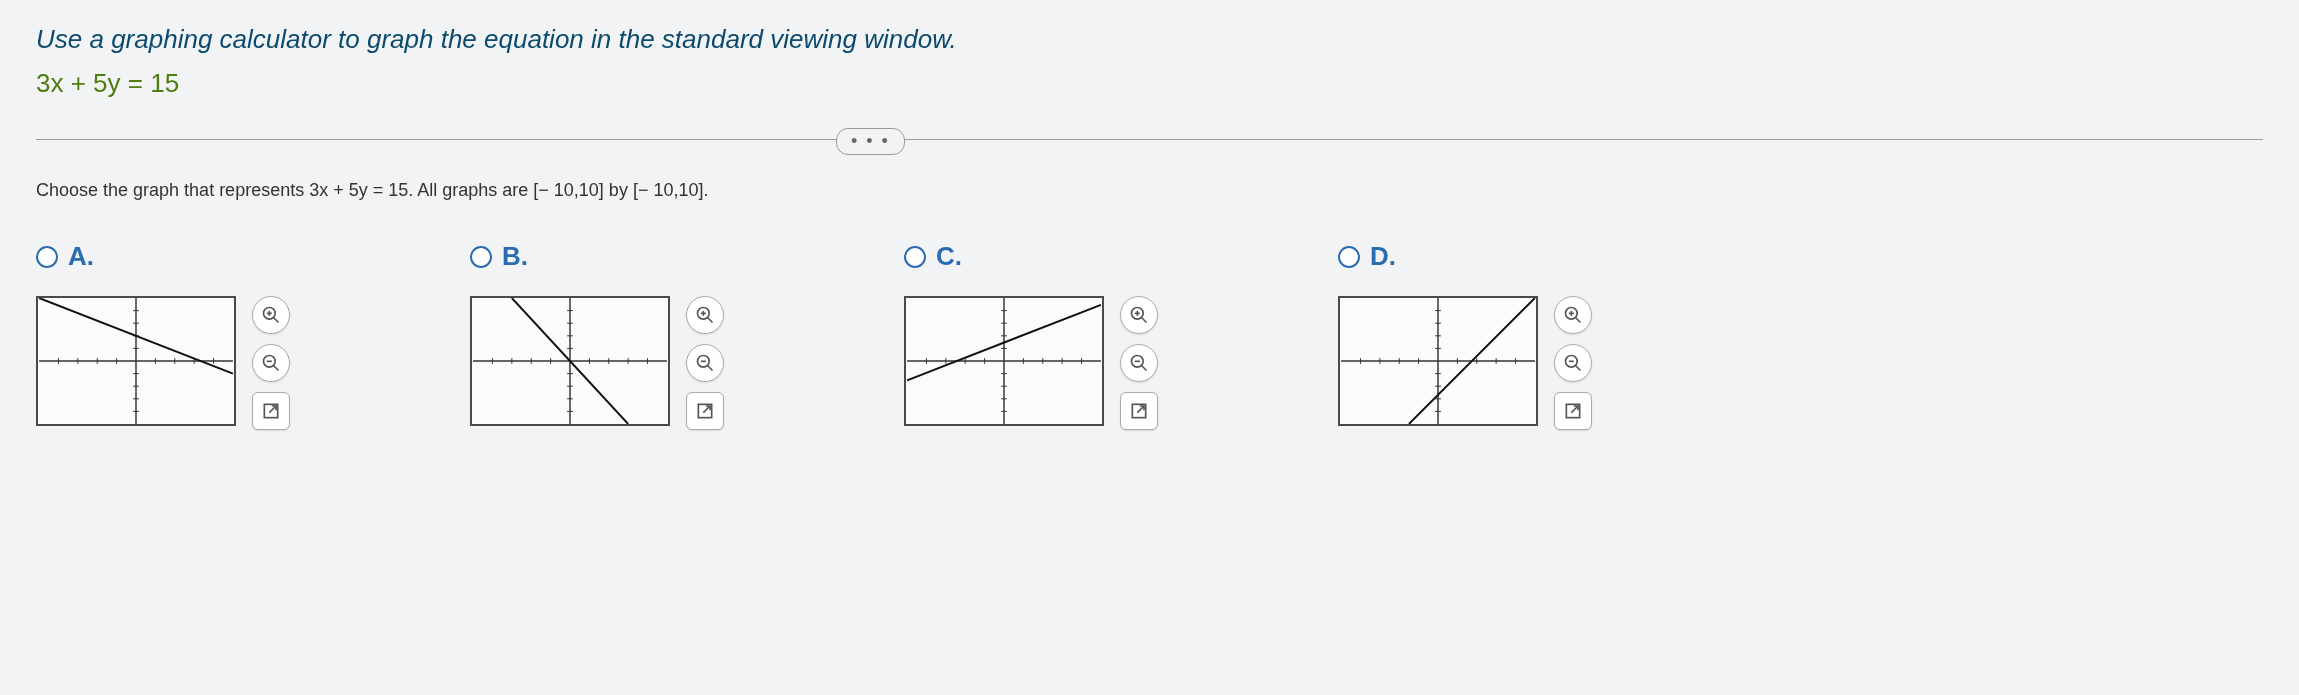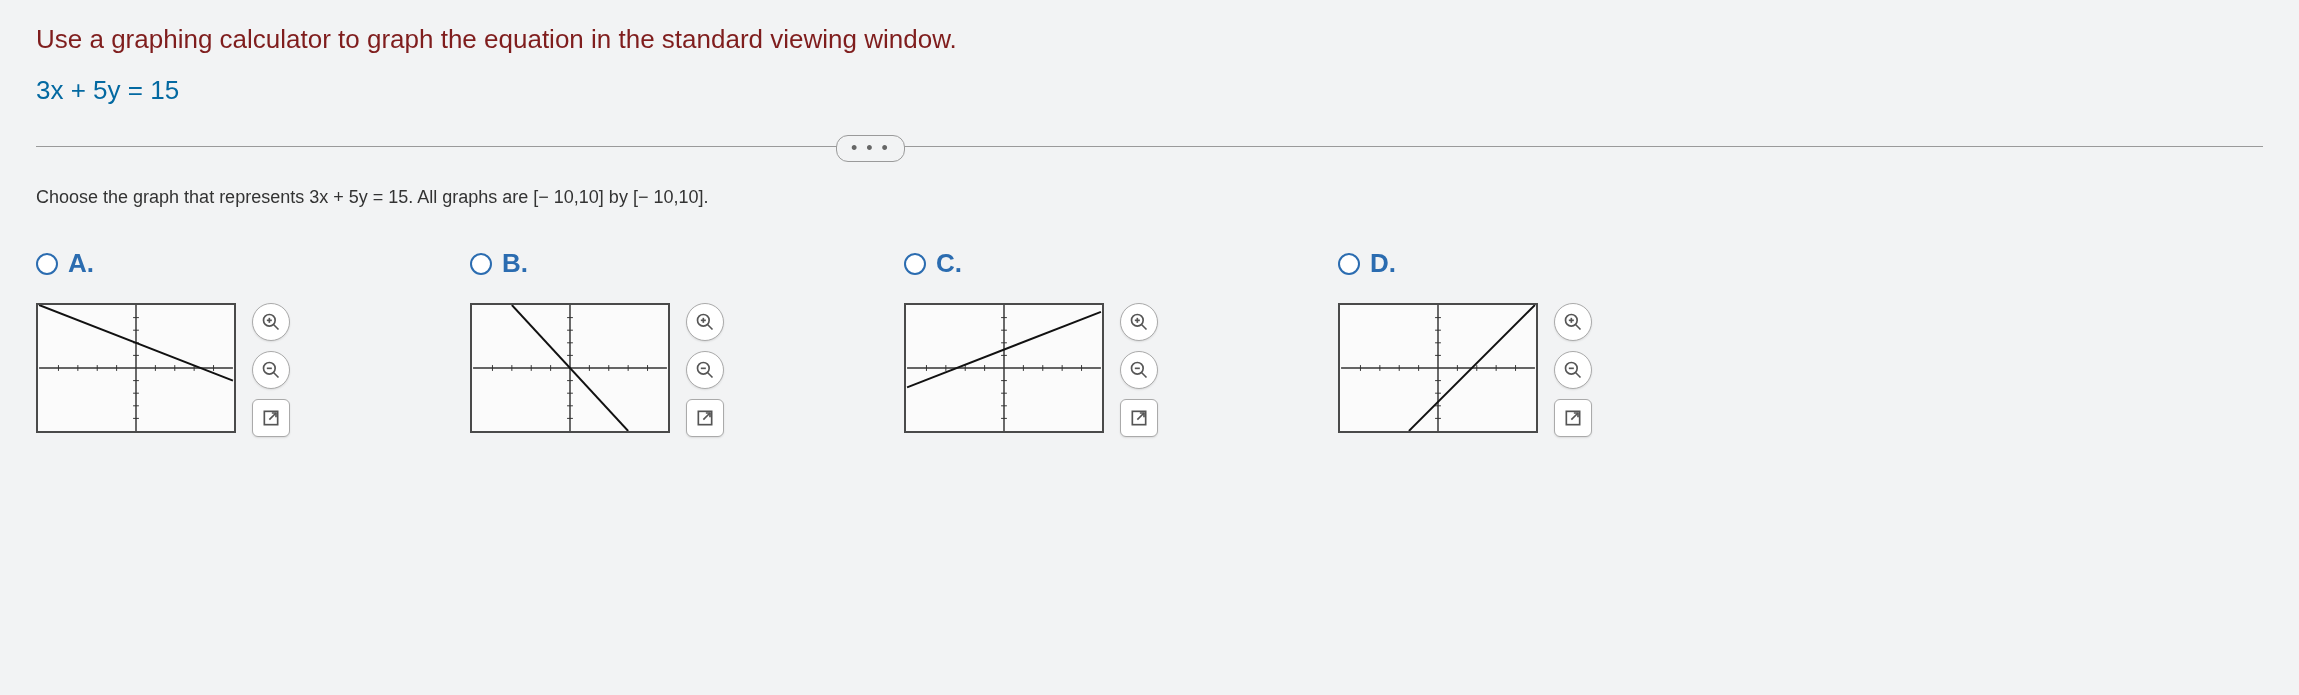--- a/index.html
+++ b/index.html
@@ -5,26 +5,27 @@
     * { box-sizing: border-box; margin: 0; padding: 0; }
     body {
       font-family: Arial, Helvetica, sans-serif;
       background: #f2f3f4;
       color: #1a1a1a;
       padding: 24px 36px;
       width: 2299px;
     }
     .question-text {
       font-size: 26px;
-      color: #7f1d1d;
-      margin-bottom: 20px;
+      color: #0c4a6e;
+      margin-bottom: 13px;
+      font-style: italic;
     }
     .equation {
       font-size: 26px;
-      color: #0369a1;
+      color: #4d7c0f;
       margin-bottom: 40px;
     }
     .divider {
       position: relative;
       border: none;
       border-top: 1px solid #9a9a9a;
       margin: 24px 0 40px 0;
     }
     .ellipsis-pill {
       position: absolute;

